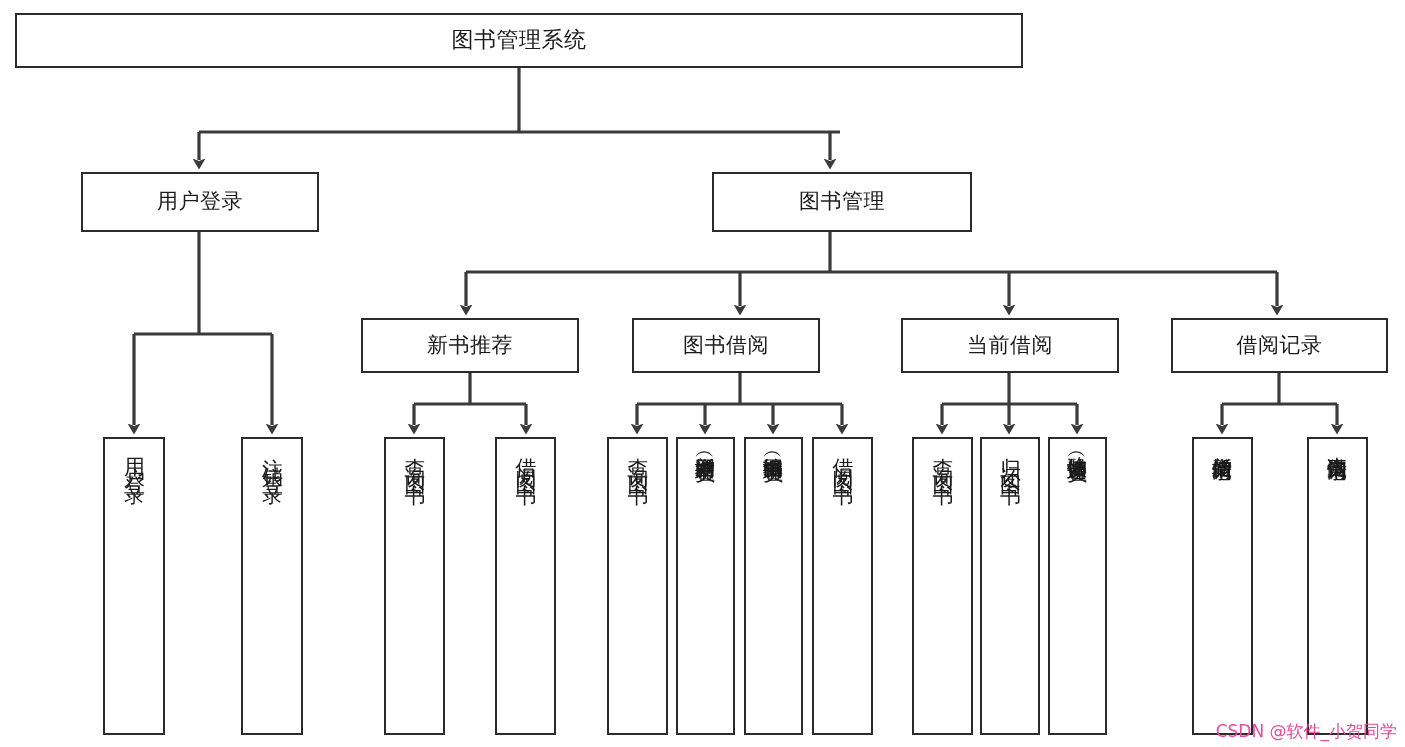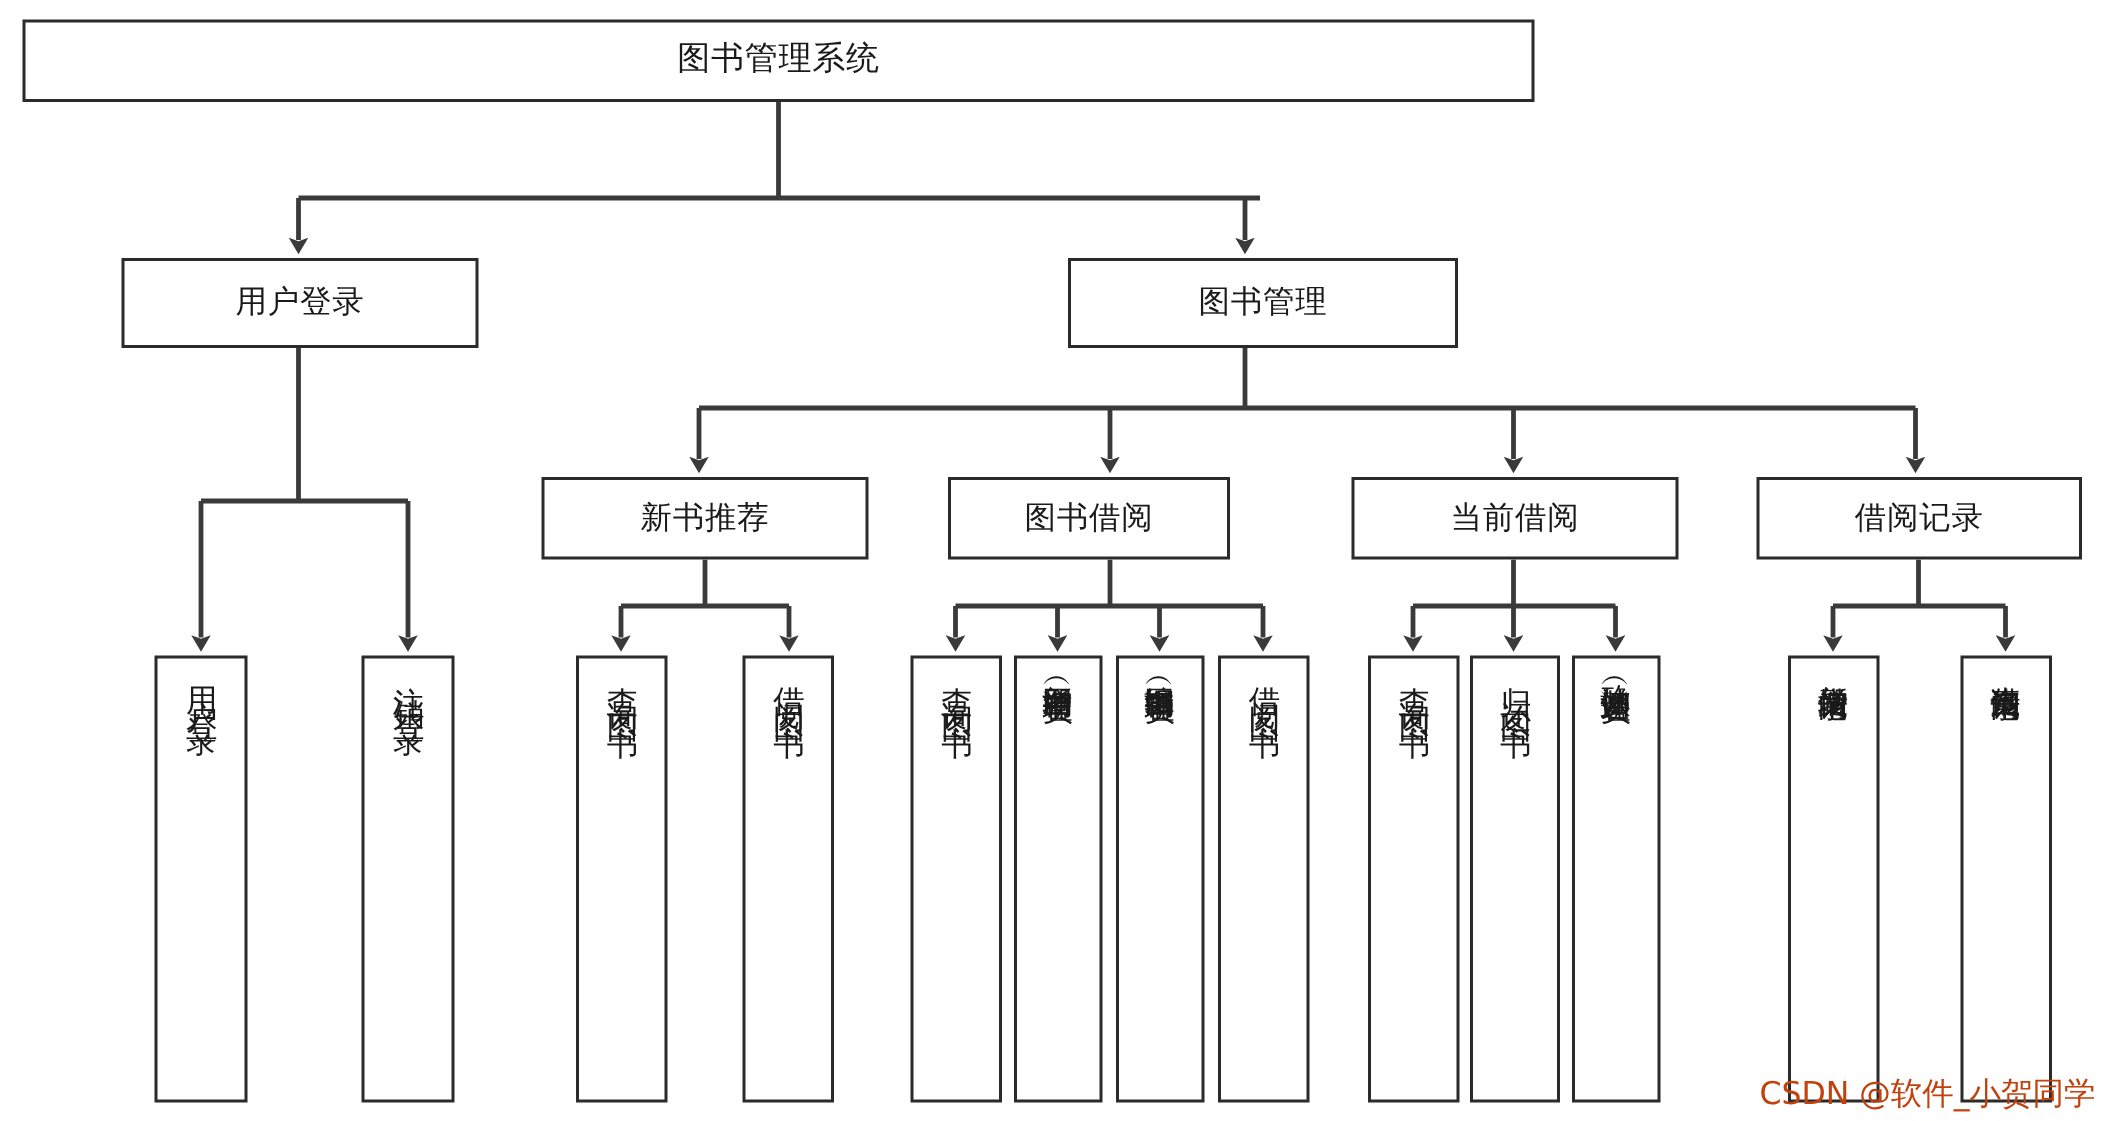--- a/index.html
+++ b/index.html
@@ -68,22 +68,22 @@
     letter-spacing: 9px;
   }
   .node.vert.tall .node-label {
     letter-spacing: 1px;
     font-size: 20px;
   }
   #watermark {
     position: absolute;
     right: 8px;
     bottom: 4px;
-    font-size: 21px;
-    color: #c2410c;
+    font-size: 17px;
+    color: #ec4899;
     white-space: nowrap;
     user-select: none;
   }
 </style>
 </head>
 <body>
 
 <div id="canvas">
 
   <svg id="edges" viewBox="0 0 1405 747" width="1405" height="747">

